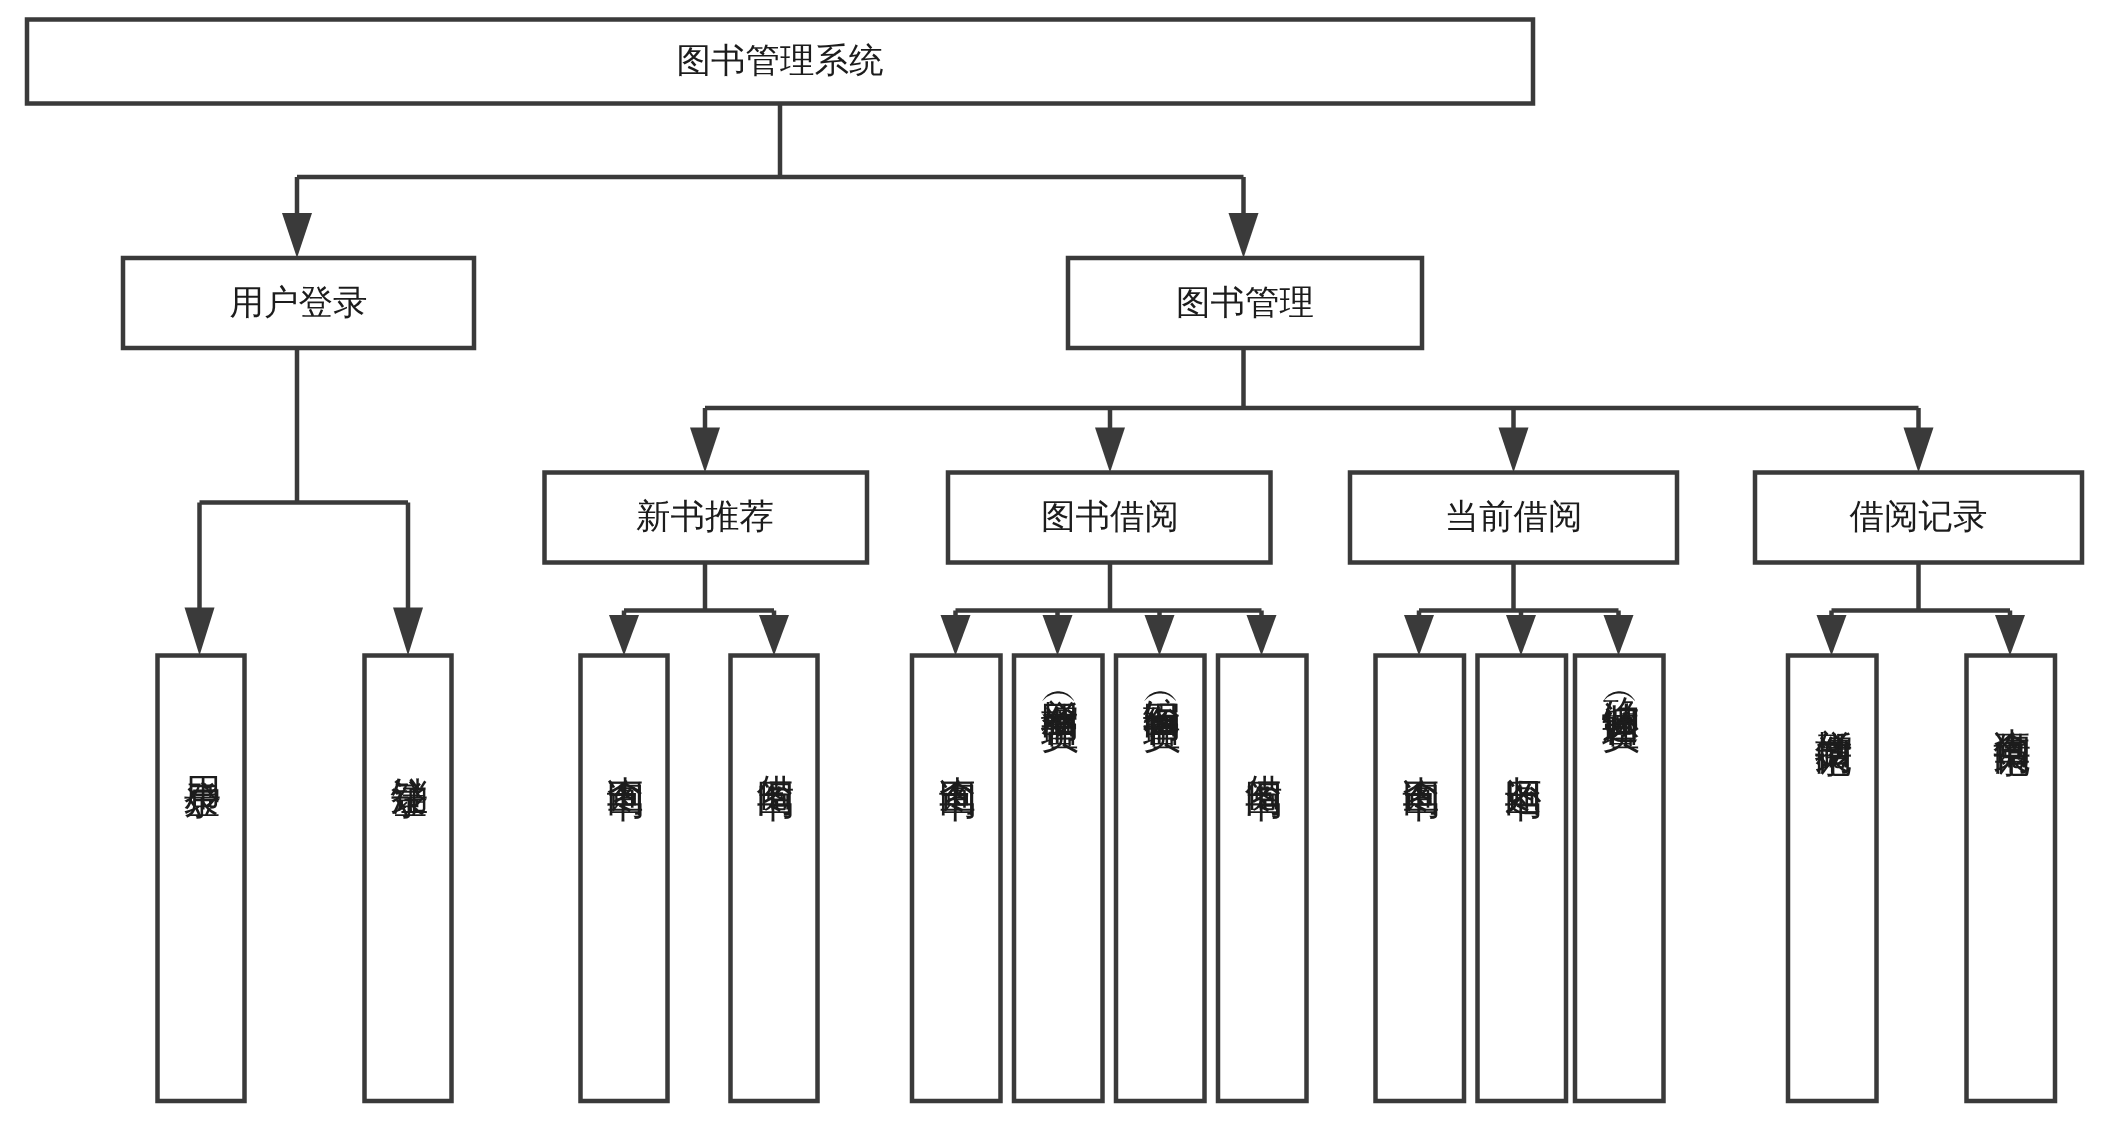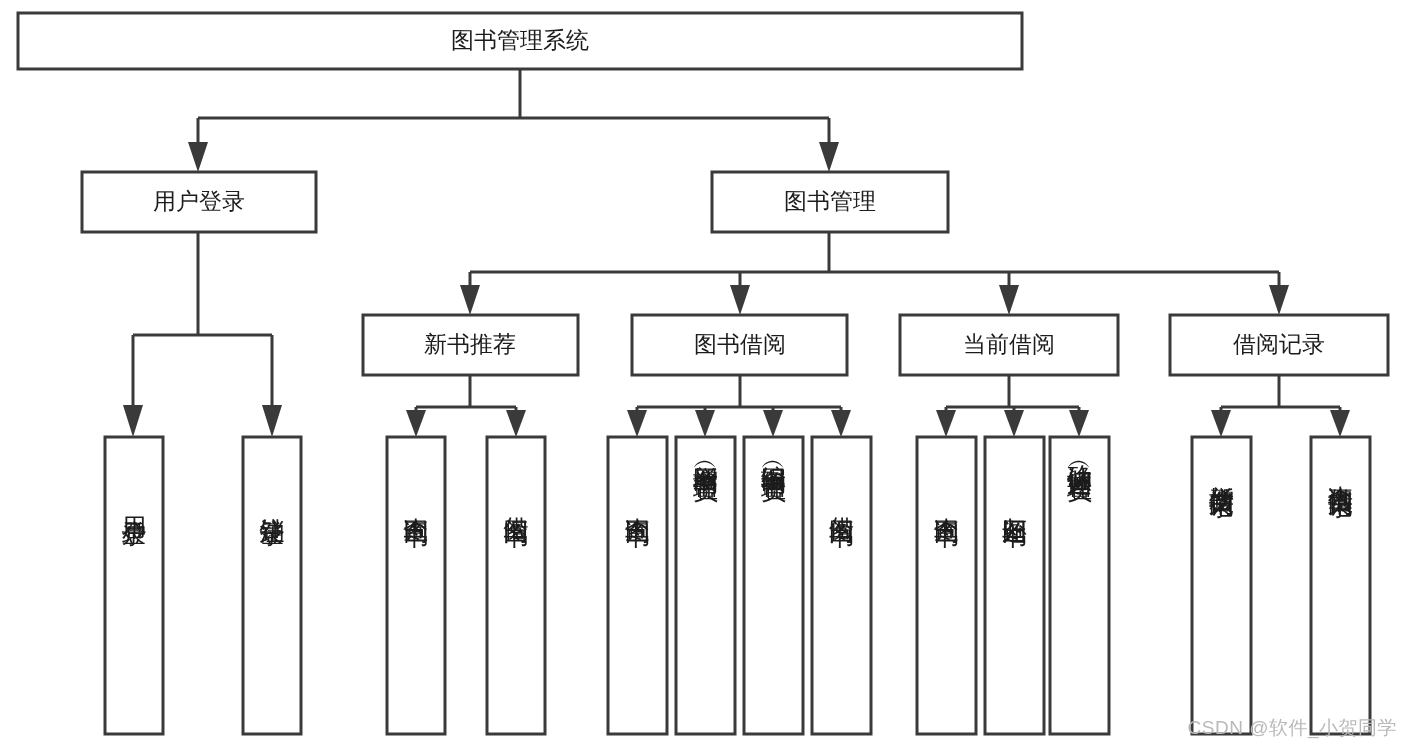--- a/index.html
+++ b/index.html
@@ -240,15 +240,14 @@
   <div class="leaf-label-wrap" style="left:1050px; top:437px; width:59px; height:297px;">
     <span class="leaf-label" style="margin-top:8px;">确认归还（管理员）</span>
   </div>
   <div class="leaf-label-wrap" style="left:1192px; top:437px; width:59px; height:297px;">
     <span class="leaf-label" style="margin-top:28px;">新增借阅记录</span>
   </div>
   <div class="leaf-label-wrap" style="left:1311px; top:437px; width:59px; height:297px;">
     <span class="leaf-label" style="margin-top:28px;">查询借阅记录</span>
   </div>
 
-  <div class="watermark">CSDN @软件_小贺同学</div>
 
 </div>
 
 </body></html>

